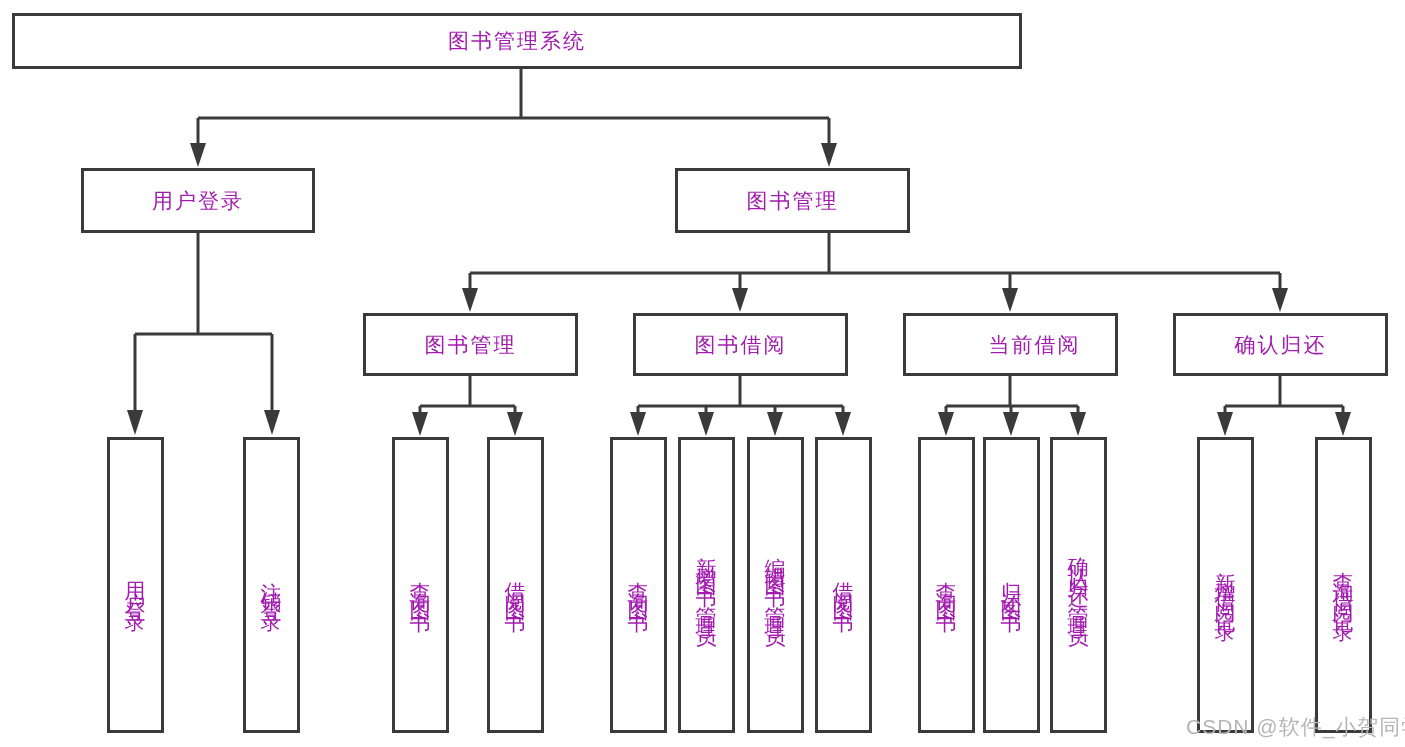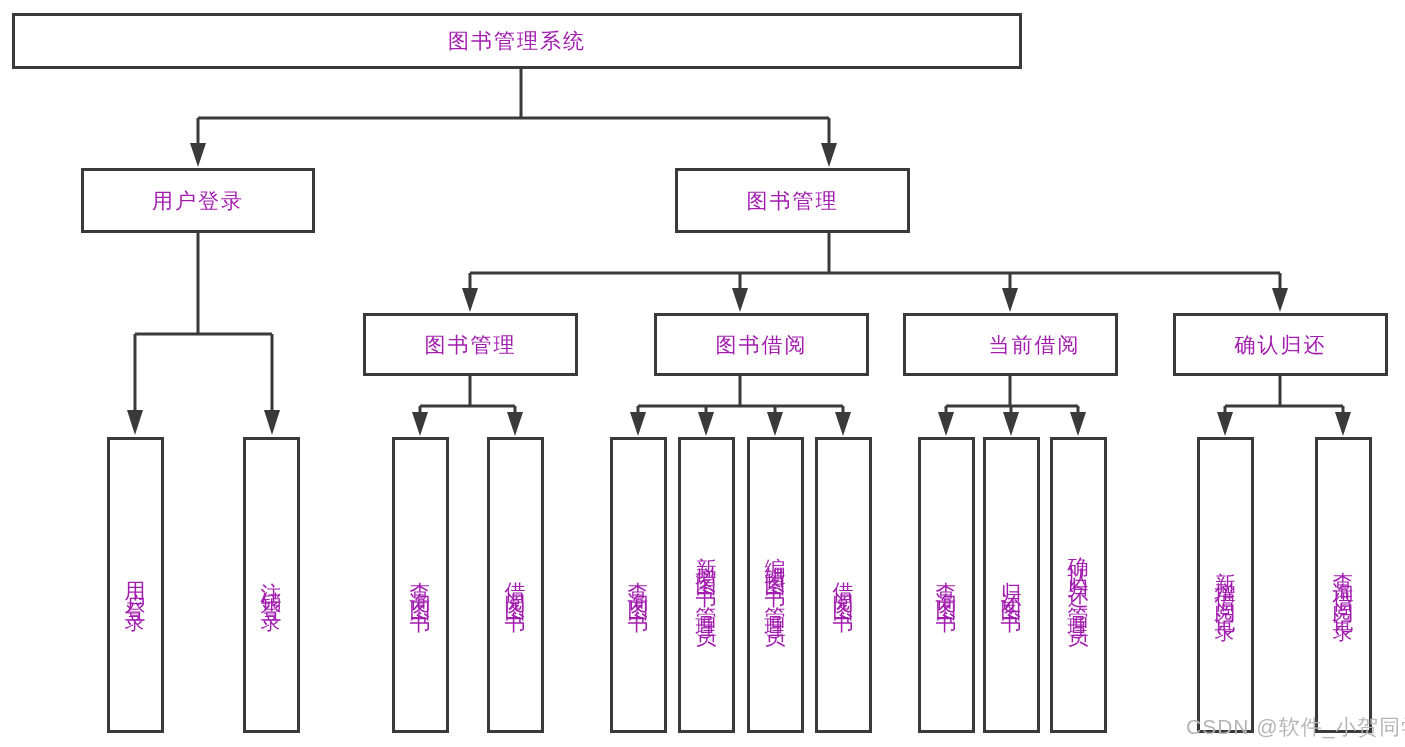--- a/index.html
+++ b/index.html
@@ -130,21 +130,21 @@
   <div class="node" style="left:81px; top:168px; width:234px; height:65px;">
     <span class="h-label">用户登录</span>
   </div>
   <div class="node" style="left:675px; top:168px; width:235px; height:65px;">
     <span class="h-label">图书管理</span>
   </div>
 
   <div class="node" style="left:363px; top:313px; width:215px; height:63px;">
     <span class="h-label">图书管理</span>
   </div>
-  <div class="node" style="left:654px; top:313px; width:215px; height:63px;">
+  <div class="node" style="left:633px; top:313px; width:215px; height:63px;">
     <span class="h-label">图书借阅</span>
   </div>
   <div class="node" style="left:903px; top:313px; width:215px; height:63px;padding-left:48px;">
     <span class="h-label">当前借阅</span>
   </div>
   <div class="node" style="left:1173px; top:313px; width:215px; height:63px;">
     <span class="h-label">确认归还</span>
   </div>
 
   <div class="node" style="left:107px; top:437px; width:57px; height:296px;">

